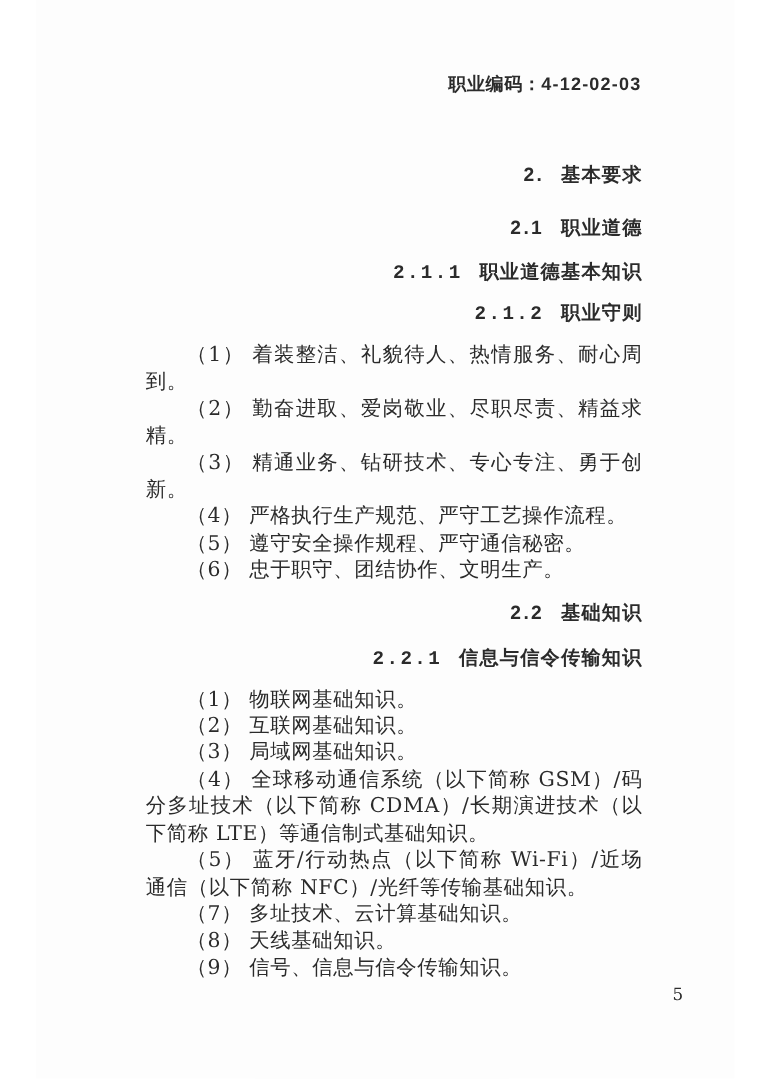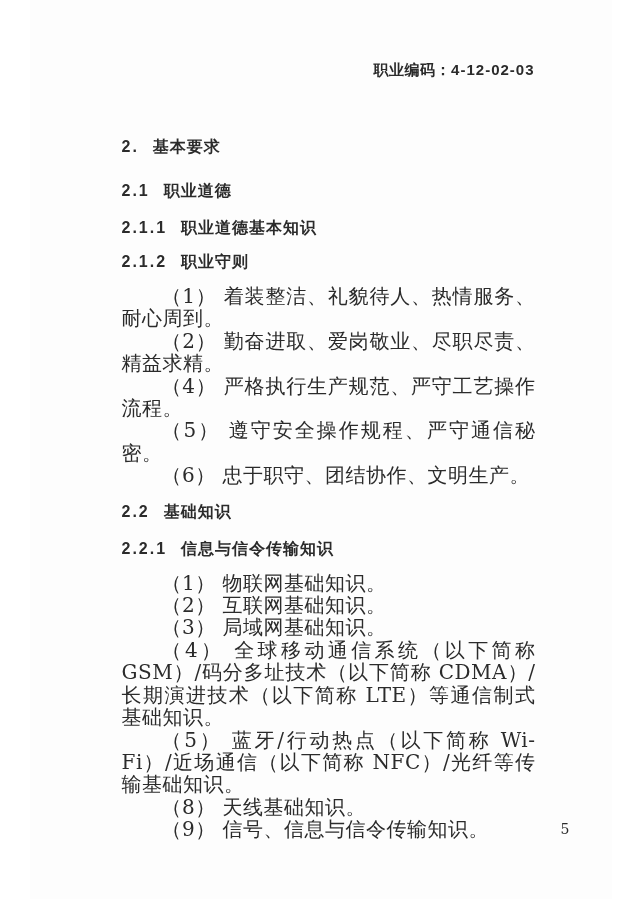--- a/index.html
+++ b/index.html
@@ -35,35 +35,36 @@
     right: 76px;
     top: 136px;
   }
   .heading {
     margin: 0;
     font-family: "Liberation Sans", sans-serif;
     font-weight: 700;
     font-size: 16px;
     line-height: 22px;
     color: #2b2b2b;
+    text-align: right;
   }
   .heading .hnum {
     letter-spacing: 2px;
     margin-right: 14px;
   }
   .heading .htitle {
     letter-spacing: 1px;
   }
   .h-l1 { margin-bottom: 22px; }
   .h-l2 { margin-bottom: 15px; }
-  .h-l3 { margin-bottom: 12px; }
+  .h-l3 { margin-bottom: 12px; font-family: Liberation Mono, monospace; }
   .item {
     margin: 0;
     font-family: "DejaVu Serif", "Liberation Serif", serif;
-    font-size: 20px;
+    font-size: 17px;
     line-height: 22.4px;
     letter-spacing: 0.5px;
     text-indent: 2em;
     text-align: justify;
   }
   .list { margin: 0 0 14px 0; }
   .list-last { margin: 0; }
   .page-number {
     position: absolute;
     top: 821px;
@@ -96,39 +97,41 @@
       <span class="hnum">2.1.1</span><span class="htitle">职业道德基本知识</span>
     </p>
 
     <p class="heading h-l3">
       <span class="hnum">2.1.2</span><span class="htitle">职业守则</span>
     </p>
 
     <div class="list">
       <p class="item">（1） 着装整洁、礼貌待人、热情服务、耐心周到。</p>
       <p class="item">（2） 勤奋进取、爱岗敬业、尽职尽责、精益求精。</p>
+      <p class="item">（3） 精通业务、钻研技术、专心专注、勇于创新。</p>
       <p class="item">（4） 严格执行生产规范、严守工艺操作流程。</p>
       <p class="item">（5） 遵守安全操作规程、严守通信秘密。</p>
       <p class="item">（6） 忠于职守、团结协作、文明生产。</p>
     </div>
 
     <p class="heading h-l2">
       <span class="hnum">2.2</span><span class="htitle">基础知识</span>
     </p>
 
     <p class="heading h-l3">
       <span class="hnum">2.2.1</span><span class="htitle">信息与信令传输知识</span>
     </p>
 
     <div class="list list-last">
       <p class="item">（1） 物联网基础知识。</p>
       <p class="item">（2） 互联网基础知识。</p>
       <p class="item">（3） 局域网基础知识。</p>
       <p class="item">（4） 全球移动通信系统（以下简称 GSM）/码分多址技术（以下简称 CDMA）/长期演进技术（以下简称 LTE）等通信制式基础知识。</p>
       <p class="item">（5） 蓝牙/行动热点（以下简称 Wi-Fi）/近场通信（以下简称 NFC）/光纤等传输基础知识。</p>
+      <p class="item">（7） 多址技术、云计算基础知识。</p>
       <p class="item">（8） 天线基础知识。</p>
       <p class="item">（9） 信号、信息与信令传输知识。</p>
     </div>
 
   </div>
 
   <div class="page-number">5</div>
 
 </div>
 

